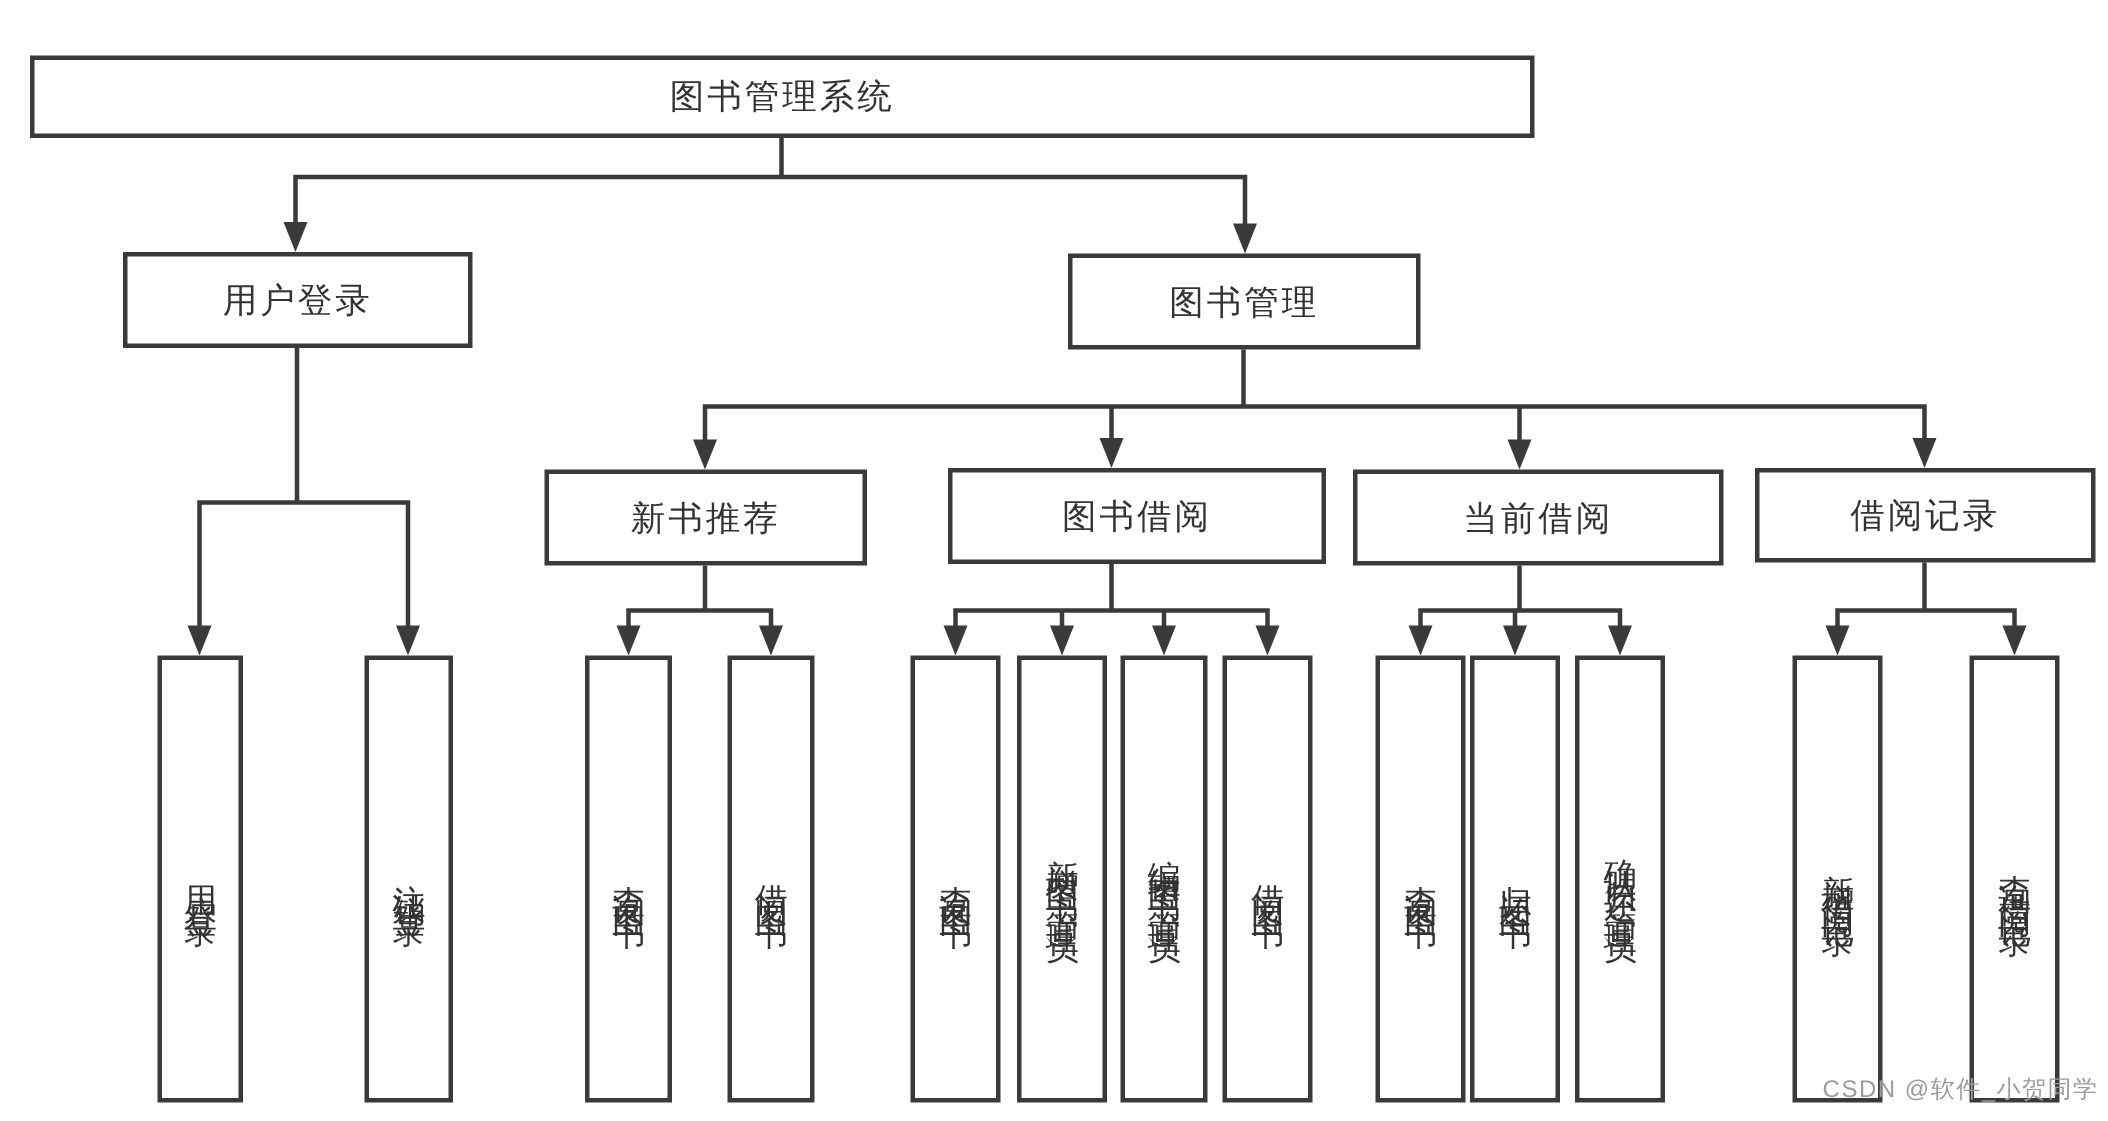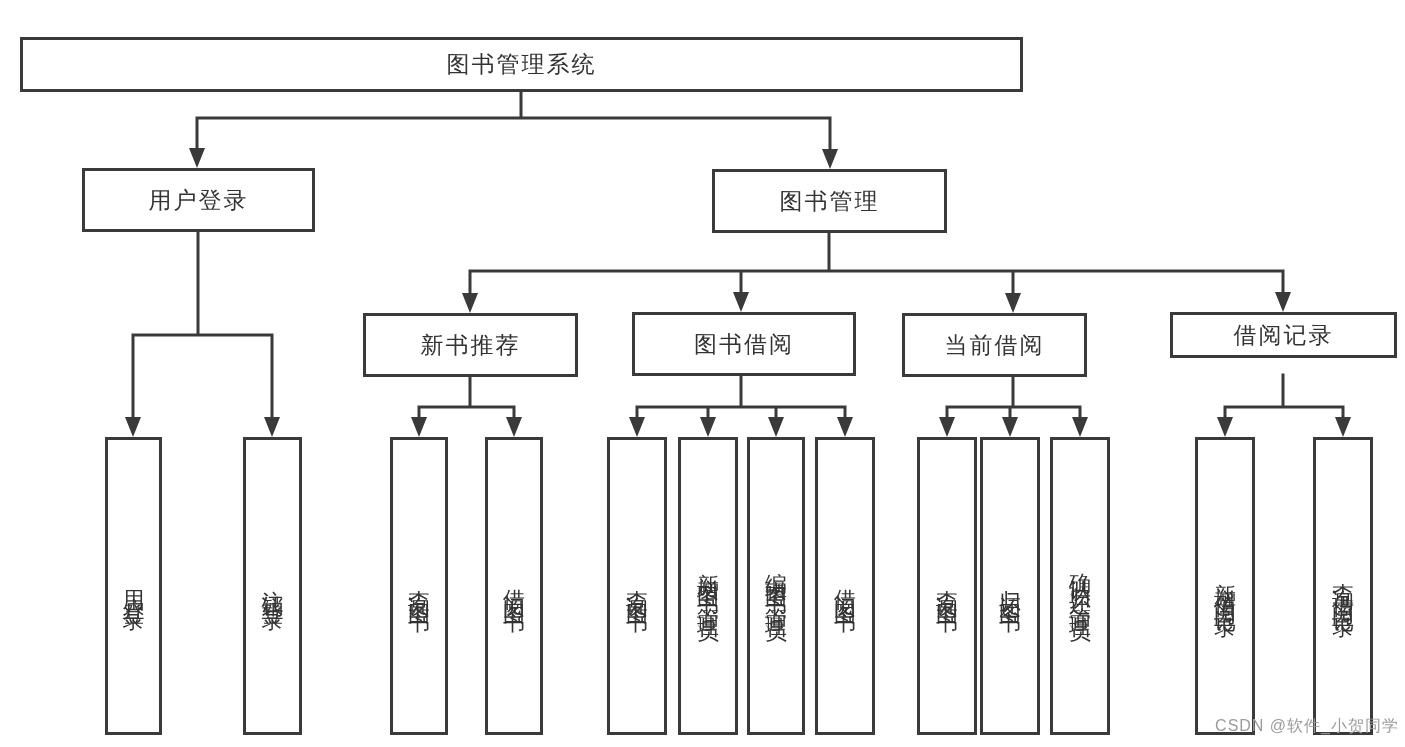--- a/index.html
+++ b/index.html
@@ -94,23 +94,23 @@
     <polygon points="1217,417 1233,417 1225,437"></polygon>
     <polygon points="1335,417 1351,417 1343,437"></polygon>
   </svg>
 
   <div class="hbox" style="left:20px;top:13px;width:1003px;height:55px;margin-top:24px;">图书管理系统</div>
 
   <div class="hbox" style="left:82px;top:168px;width:233px;height:64px;">用户登录</div>
   <div class="hbox" style="left:712px;top:169px;width:235px;height:64px;font-family:Liberation Serif, serif;">图书管理</div>
 
   <div class="hbox" style="left:363px;top:313px;width:215px;height:64px;">新书推荐</div>
-  <div class="hbox" style="left:632px;top:312px;width:224px;height:64px;">图书借阅</div>
-  <div class="hbox" style="left:902px;top:313px;width:185px;height:64px;">当前借阅</div>
-  <div class="hbox" style="left:1170px;top:312px;width:227px;height:46px;">借阅记录</div>
+  <div class="hbox" style="left:632px;top:312px;width:252px;height:64px;">图书借阅</div>
+  <div class="hbox" style="left:902px;top:313px;width:247px;height:64px;">当前借阅</div>
+  <div class="hbox" style="left:1170px;top:312px;width:227px;height:63px;">借阅记录</div>
 
   <div class="leaf" style="left:105px;top:437px;width:57px;height:298px;">
     <span>用户登录</span>
   </div>
   <div class="leaf" style="left:243px;top:437px;width:59px;height:298px;">
     <span>注销登录</span>
   </div>
 
   <div class="leaf" style="left:390px;top:437px;width:58px;height:298px;">
     <span>查询图书</span>

